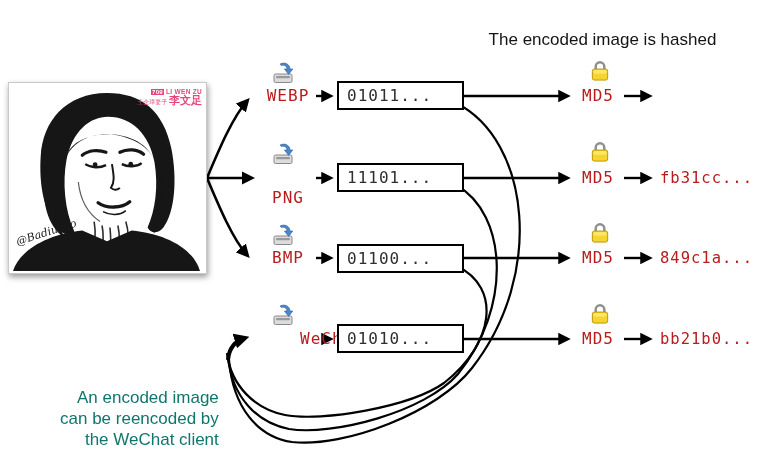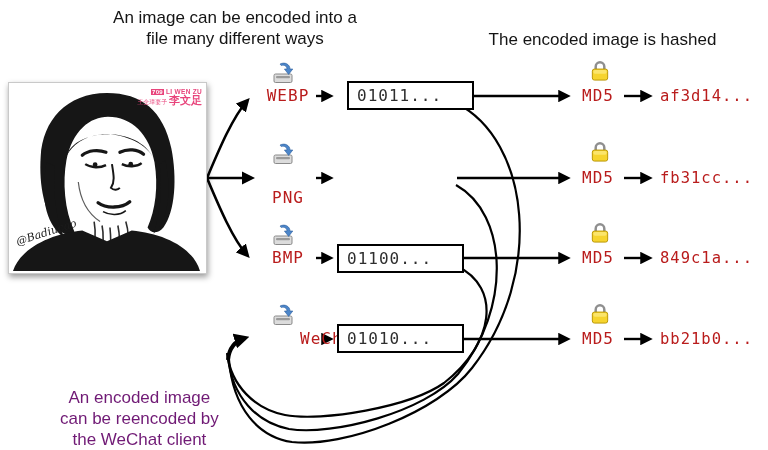--- a/index.html
+++ b/index.html
@@ -1,21 +1,21 @@
 <!DOCTYPE html>
 <html><head>
 <meta charset="utf-8">
 <style>
   html,body{margin:0;padding:0;background:#fff;}
   .stage{position:relative;width:768px;height:450px;background:#fff;overflow:hidden;
          font-family:"Liberation Sans",sans-serif;color:#1a1a1a;}
   .overlay{position:absolute;left:0;top:0;width:768px;height:450px;pointer-events:none;}
   .abs{position:absolute;}
   .hdr{font-size:17px;line-height:21px;text-align:center;color:#141414;}
-  .caption{font-size:17px;line-height:21px;text-align:center;color:#701a75;}
+  .caption{font-size:17px;line-height:21px;text-align:right;color:#0f766e;}
   .mono{font-family:"DejaVu Sans Mono","Liberation Mono",monospace;color:#b91c1c;}
   .fmt{width:76px;height:20px;line-height:20px;text-align:center;font-size:16px;letter-spacing:1px;}
   .bitbox{width:115px;height:25px;border:2px solid #000;background:#fff;line-height:25px;
           padding-left:8px;font-size:16px;letter-spacing:1px;color:#2e2e2e;}
   .md5{width:46px;height:20px;line-height:20px;text-align:center;font-size:16px;letter-spacing:1px;}
   .hash{height:20px;line-height:20px;font-size:15.5px;letter-spacing:1px;}
   .card{left:8px;top:82px;width:197px;height:190px;background:#fff;border:1px solid #c9c9c9;
         box-shadow:1px 3px 6px rgba(0,0,0,.4);}
   .stamp{position:absolute;right:4px;top:5px;text-align:right;color:#e8457c;line-height:8px;}
   .stamp .l1{font-size:6.5px;font-weight:bold;letter-spacing:.3px;}
@@ -61,24 +61,20 @@
       <path stroke-width="2.4" marker-end="url(#ah)" d="M624 258 L649 258"></path>
       <path stroke-width="2.4" marker-end="url(#ah)" d="M624 339 L649 339"></path>
 
       <path stroke-width="2.2" d="M456 103 C530 140 545 275 472 368 C438 412 345 448 292 442 C258 437 233 408 229 360"></path>
       <path stroke-width="2.2" d="M456 185 C508 214 512 308 458 374 C425 412 333 436 289 429 C257 423 232 397 228 357"></path>
       <path stroke-width="2.2" d="M457 266 C502 288 494 344 444 383 C410 407 322 422 285 415 C255 409 231 386 227 353"></path>
       <path stroke-width="4" marker-end="url(#ahb)" d="M228 360 C229 348 235 341 245 338"></path>
     </g>
   </svg>
 
-  <div class="abs hdr" style="left:95px;top:7px;width:280px;">
-    <div>An image can be encoded into a</div>
-    <div>file many different ways</div>
-  </div>
   <div class="abs hdr" style="left:485px;top:29px;width:235px;">The encoded image is hashed</div>
 
   <div class="abs card">
     <svg viewBox="0 0 197 190" width="195" height="188">
       <path d="M99 10 C58 10 34 38 32 74 C30 104 36 132 50 148 C57 155 64 154 66 150 C56 128 54 100 58 78 C64 48 82 34 100 34 C124 34 142 52 147 80 C151 104 148 128 140 146 C143 152 150 153 156 146 C168 130 170 96 164 66 C156 28 134 10 99 10 Z" fill="#161616"></path>
       <path d="M38 80 C30 120 40 146 56 156 C48 140 44 110 46 84 Z" fill="#161616"></path>
       <path d="M158 78 C166 116 158 142 146 152 C152 136 156 106 152 82 Z" fill="#161616"></path>
       <path d="M58 74 C66 46 130 42 146 76 C136 56 104 50 92 52 C76 54 64 62 58 74 Z" fill="#161616"></path>
       <path d="M74 73 C80 68 90 67 98 70" stroke="#161616" stroke-width="3.2" fill="none" stroke-linecap="round"></path>
       <path d="M112 70 C120 66 130 67 136 72" stroke="#161616" stroke-width="3.2" fill="none" stroke-linecap="round"></path>
@@ -109,39 +105,39 @@
   </div>
 
   <div class="abs icon" style="left:271px;top:61px;">
     <svg viewBox="0 0 24 24" width="24" height="24">
         <rect x="3" y="13" width="18" height="8.5" rx="1.5" fill="#dcdcdc" stroke="#8a8a8a"></rect>
         <rect x="5" y="15" width="14" height="2.2" rx="1" fill="#9a9a9a"></rect>
         <path d="M9 3 C14 0.5 19 3.5 19 8 L21.8 8 L17.6 13.4 L13.4 8 L16 8 C16 5.2 13 3.4 10.3 4.6 Z" fill="#4d86c9" stroke="#2d5f9e" stroke-width=".6"></path>
       </svg>
   </div>
   <div class="abs mono fmt" style="left:250px;top:86px;">WEBP</div>
-  <div class="abs mono bitbox" style="left:347px;top:81px;">01011...</div>
+  <div class="abs mono bitbox" style="left:337px;top:81px;">01011...</div>
   <div class="abs icon" style="left:589px;top:59px;">
     <svg viewBox="0 0 22 24" width="22" height="23">
         <path d="M6.5 12 V8 a4.5 4.5 0 0 1 9 0 V12" fill="none" stroke="#8f8f8f" stroke-width="2.6"></path>
         <rect x="3" y="10.5" width="16" height="11.5" rx="2.2" fill="#f6d42e" stroke="#b99500"></rect>
         <rect x="4" y="11.4" width="14" height="4" rx="1.8" fill="#fbe876" opacity=".85"></rect>
       </svg>
   </div>
   <div class="abs mono md5" style="left:575px;top:86px;">MD5</div>
-  <div class="abs mono hash" style="left:660px;top:86px;">af3d14...</div>
 
   <div class="abs icon" style="left:271px;top:142px;">
     <svg viewBox="0 0 24 24" width="24" height="24">
         <rect x="3" y="13" width="18" height="8.5" rx="1.5" fill="#dcdcdc" stroke="#8a8a8a"></rect>
         <rect x="5" y="15" width="14" height="2.2" rx="1" fill="#9a9a9a"></rect>
         <path d="M9 3 C14 0.5 19 3.5 19 8 L21.8 8 L17.6 13.4 L13.4 8 L16 8 C16 5.2 13 3.4 10.3 4.6 Z" fill="#4d86c9" stroke="#2d5f9e" stroke-width=".6"></path>
       </svg>
   </div>
   <div class="abs mono fmt" style="left:250px;top:168px;margin-top:20px;">PNG</div>
+  <div class="abs mono bitbox" style="left:337px;top:163px;">11101...</div>
   <div class="abs icon" style="left:589px;top:140px;">
     <svg viewBox="0 0 22 24" width="22" height="23">
         <path d="M6.5 12 V8 a4.5 4.5 0 0 1 9 0 V12" fill="none" stroke="#8f8f8f" stroke-width="2.6"></path>
         <rect x="3" y="10.5" width="16" height="11.5" rx="2.2" fill="#f6d42e" stroke="#b99500"></rect>
         <rect x="4" y="11.4" width="14" height="4" rx="1.8" fill="#fbe876" opacity=".85"></rect>
       </svg>
   </div>
   <div class="abs mono md5" style="left:575px;top:168px;">MD5</div>
   <div class="abs mono hash" style="left:660px;top:168px;">fb31cc...</div>
 

